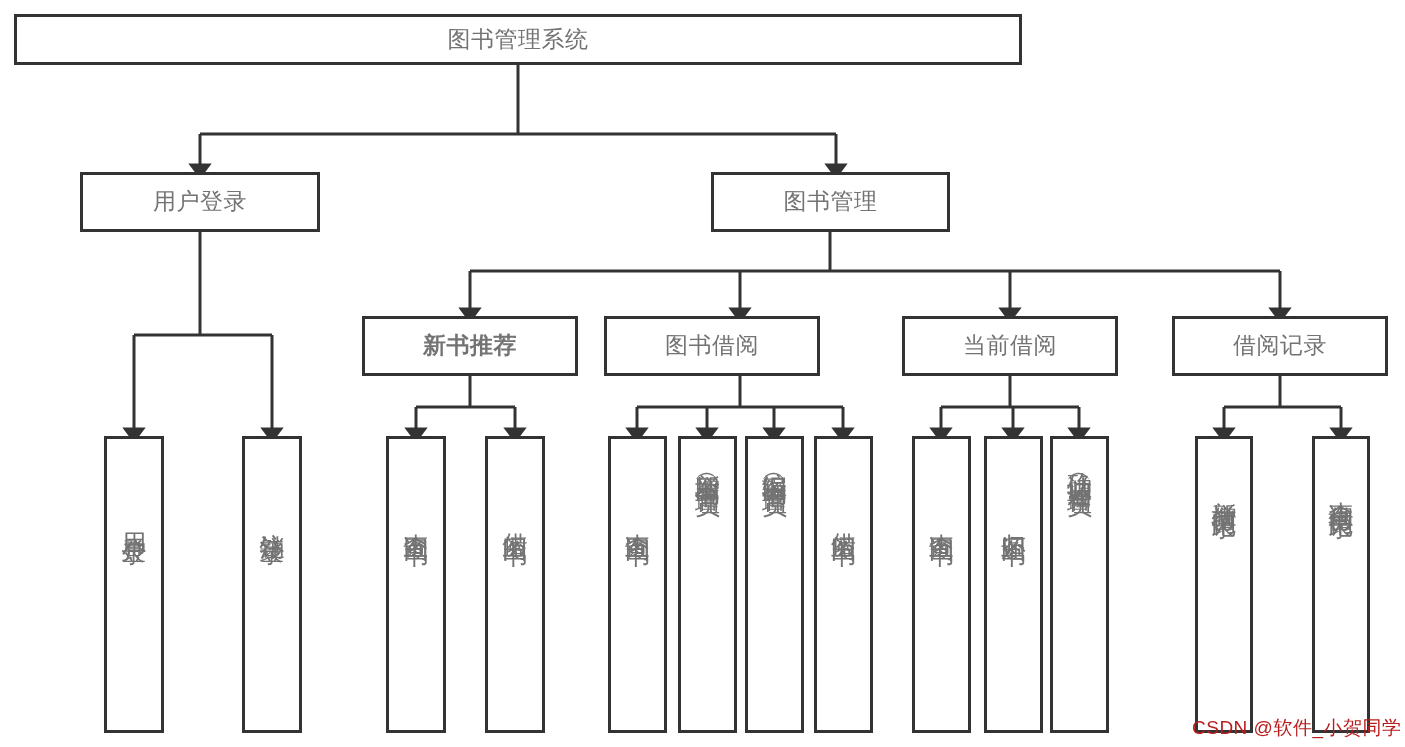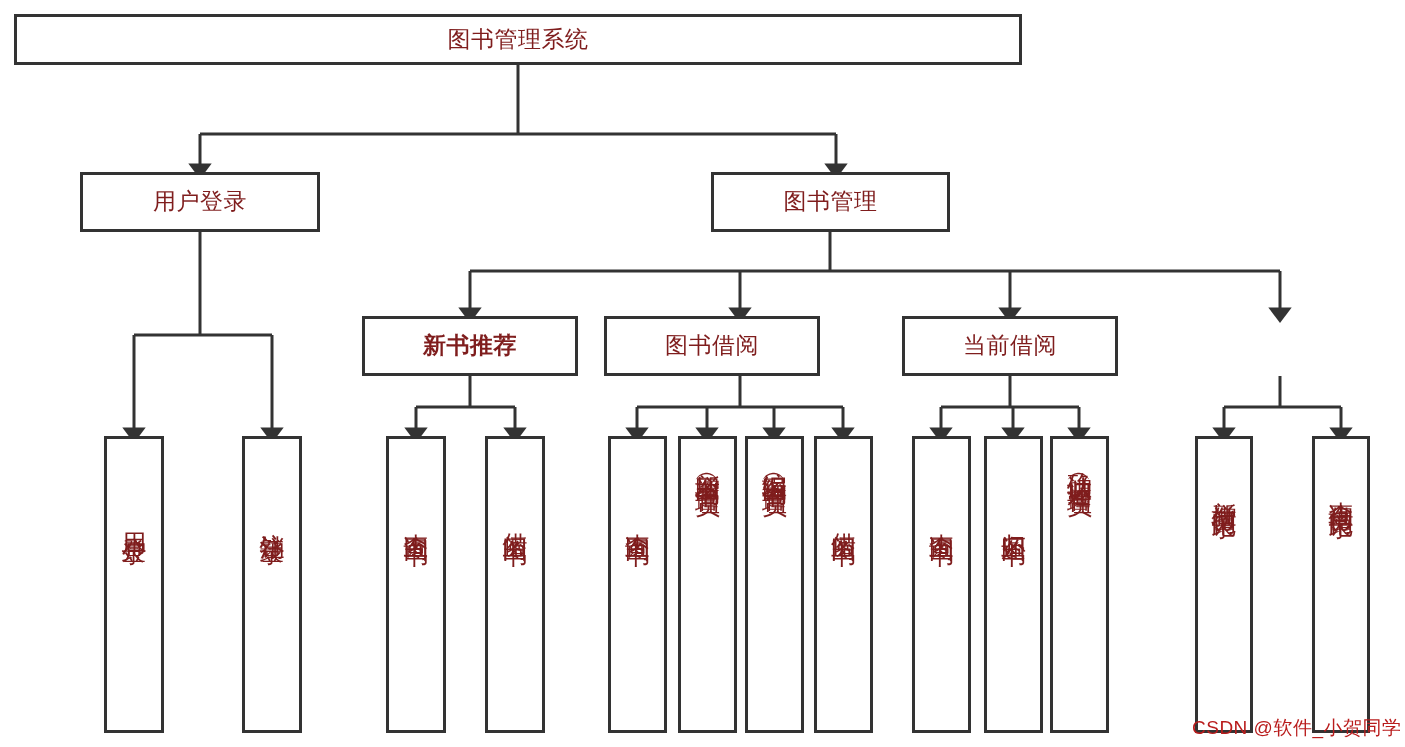--- a/index.html
+++ b/index.html
@@ -26,21 +26,21 @@
     pointer-events: none;
   }
   .node {
     position: absolute;
     box-sizing: border-box;
     border: 3px solid #333333;
     background: #ffffff;
     display: flex;
     align-items: center;
     justify-content: center;
-    color: #7f1d1d;
+    color: #737373;
   }
   .node .label {
     text-align: center;
     line-height: 1.18;
     letter-spacing: 0.5px;
   }
   .node.horizontal .label {
     writing-mode: horizontal-tb;
     font-size: 23px;
   }
@@ -150,20 +150,23 @@
 
   <div class="node horizontal" style="left:362px; top:316px; width:216px; height:60px;font-weight:bold;">
     <span class="label">新书推荐</span>
   </div>
   <div class="node horizontal" style="left:604px; top:316px; width:216px; height:60px;">
     <span class="label">图书借阅</span>
   </div>
   <div class="node horizontal" style="left:902px; top:316px; width:216px; height:60px;">
     <span class="label">当前借阅</span>
   </div>
+  <div class="node horizontal" style="left:1172px; top:316px; width:216px; height:60px;">
+    <span class="label">借阅记录</span>
+  </div>
 
   <div class="node vertical mid" style="left:104px; top:436px; width:60px; height:297px;">
     <span class="label">用户登录</span>
   </div>
   <div class="node vertical mid" style="left:242px; top:436px; width:60px; height:297px;">
     <span class="label">注销登录</span>
   </div>
 
   <div class="node vertical mid" style="left:386px; top:436px; width:60px; height:297px;">
     <span class="label">查询图书</span>

